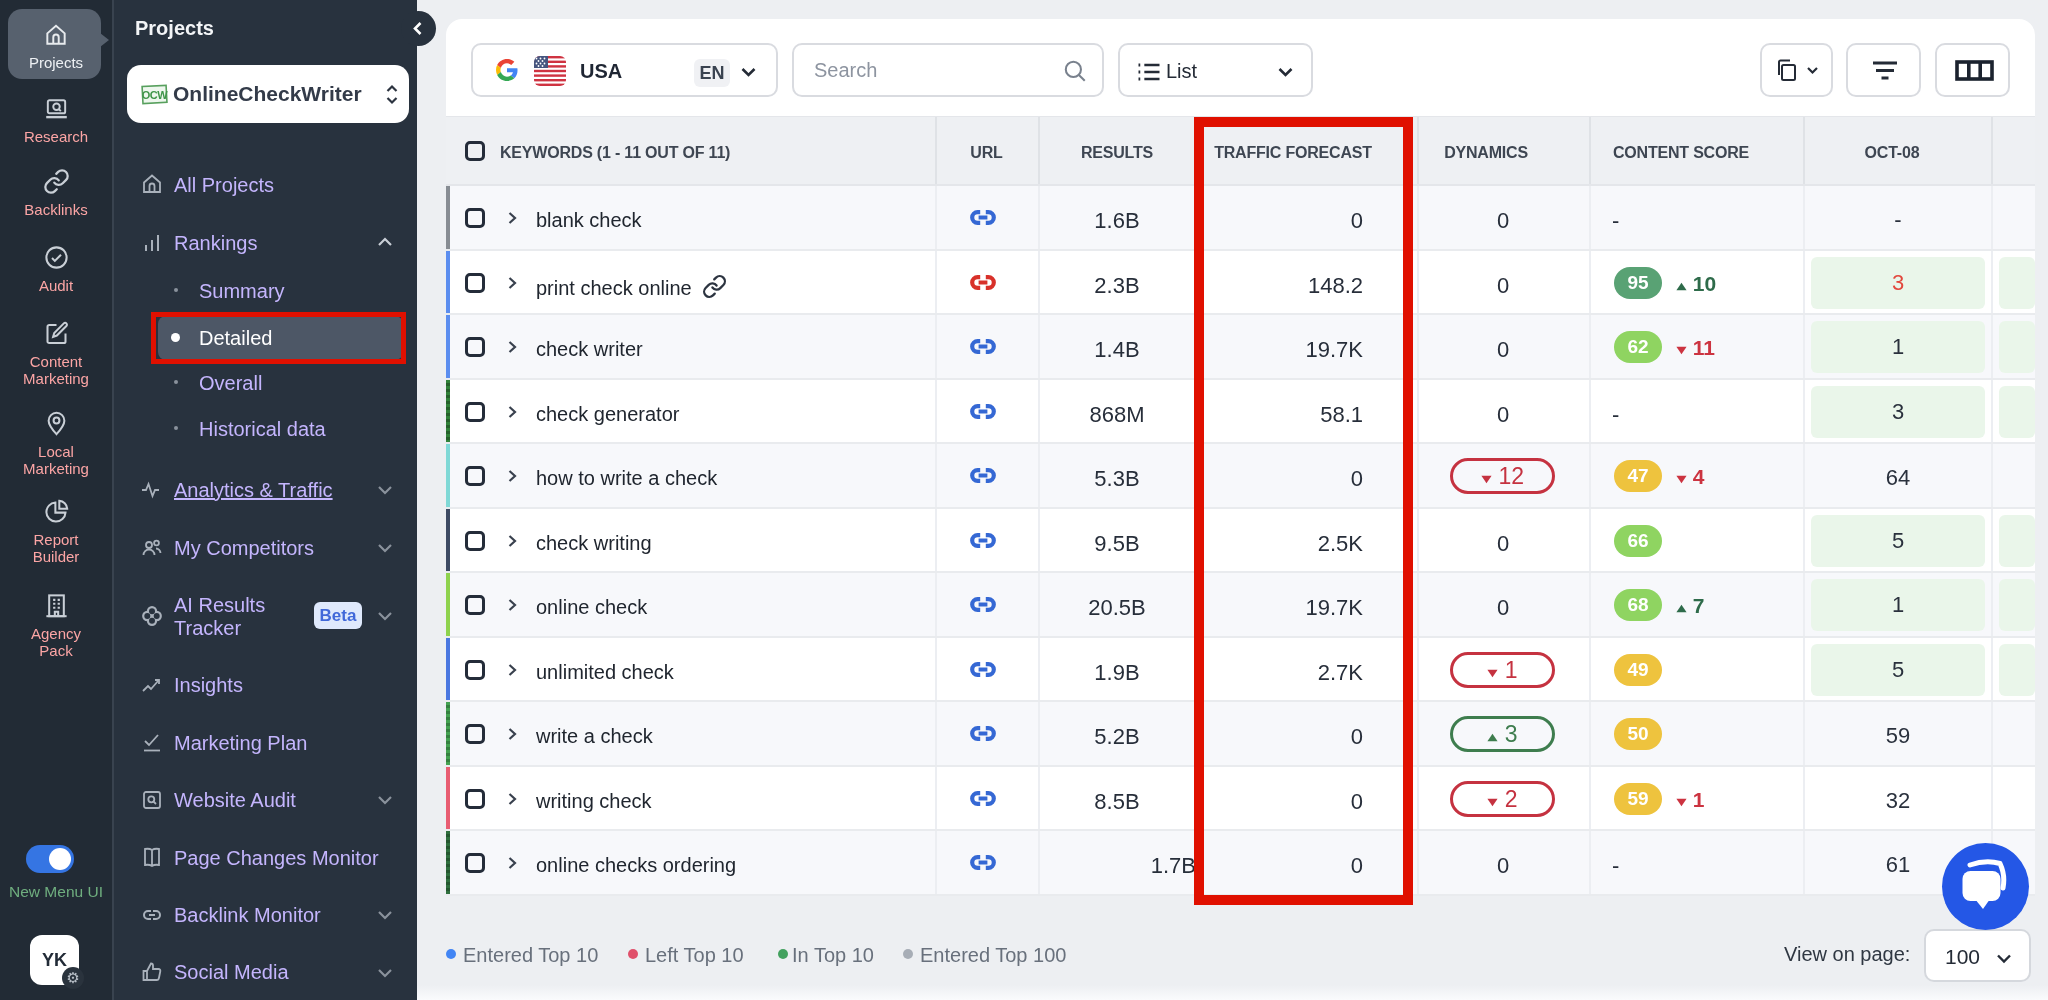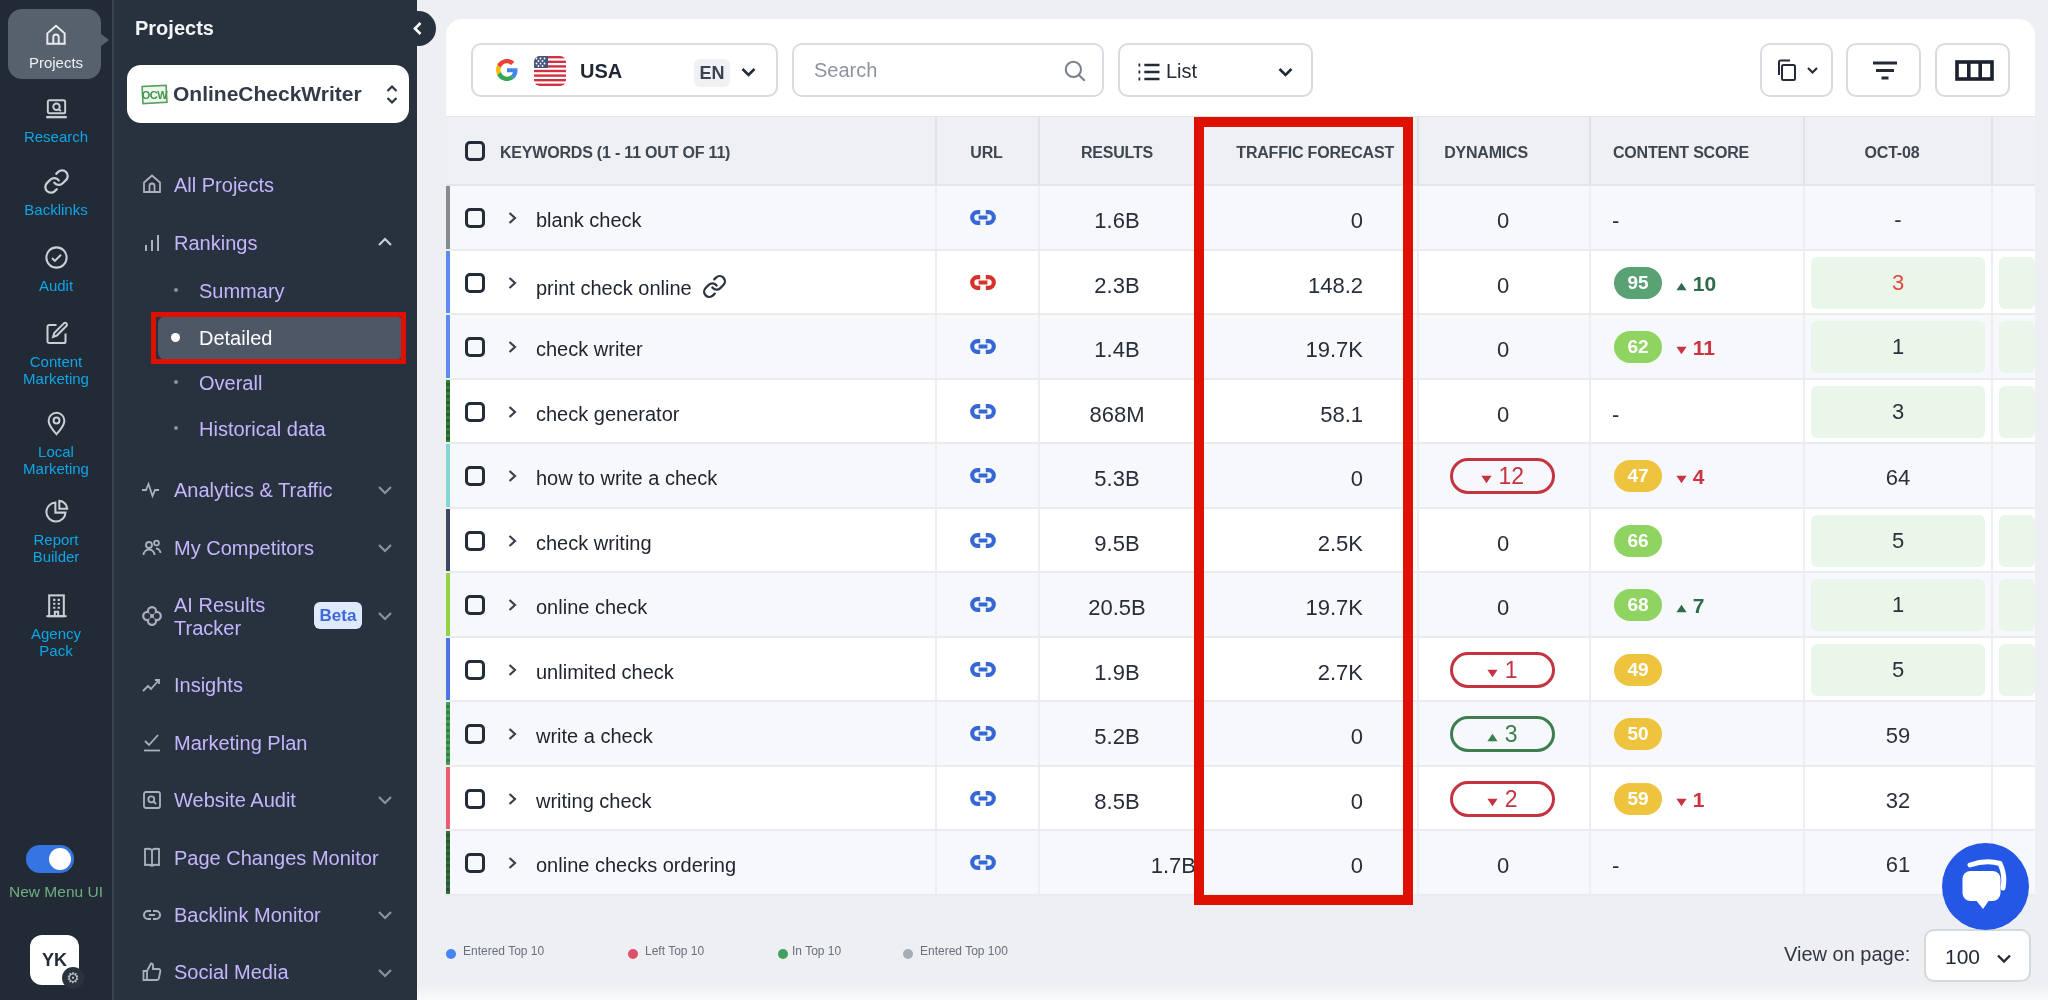--- a/index.html
+++ b/index.html
@@ -2,21 +2,21 @@
 <html><head>
 <meta charset="utf-8">
 <style>
   * { margin:0; padding:0; box-sizing:border-box; }
   html,body { width:2048px; height:1000px; overflow:hidden; font-family:"Liberation Sans", sans-serif; }
   body { position:relative; background:#edeff2; }
   .abs { position:absolute; }
 
   
   #rail { position:absolute; left:0; top:0; width:112px; height:1000px; background:#222b35; }
-  #rail .item { position:absolute; left:0; width:112px; text-align:center; color:#0ea5e9; font-size:15px; }
+  #rail .item { position:absolute; left:0; width:112px; text-align:center; color:#fca5a5; font-size:15px; }
   #rail .item svg { display:block; margin:0 auto 6px; }
   #tile { position:absolute; left:8px; top:9px; width:93px; height:70px; background:#57616e; border-radius:14px; }
   #tilenotch { position:absolute; left:100px; top:33px; width:0; height:0; border-top:7px solid transparent; border-bottom:7px solid transparent; border-left:9px solid #57616e; }
 
   
   #panel { position:absolute; left:112px; top:0; width:305px; height:1000px; background:#28323e; border-left:2px solid #39434f; }
   .mi { position:absolute; color:#c4b5fd; font-size:20px; }
 
   
   #main { position:absolute; left:417px; top:0; width:1631px; height:1000px; background:#edeff2; }
@@ -42,21 +42,21 @@
   .pill { position:absolute; width:48px; height:32px; border-radius:16px; color:#fff; font-weight:bold; font-size:19px; text-align:center; line-height:32px; }
   .dyn { position:absolute; width:105px; height:36px; border-radius:18px; border:3px solid #c53240; color:#c53240; font-size:23px; text-align:center; line-height:31px; }
   .oct { position:absolute; left:1365px; width:174px; height:52px; border-radius:6px; background:#eaf6ea; font-size:22px; color:#2a313d; text-align:center; line-height:52px; }
   .oplain { position:absolute; left:1365px; width:174px; font-size:22px; color:#2a313d; text-align:center; }
   .nxt { position:absolute; left:1553px; width:36px; height:52px; border-radius:6px; background:#eaf6ea; }
 
   #redbox { position:absolute; left:1194px; top:117px; width:219px; height:788px; border:10px solid #e01000; z-index:50; }
   #redbox2 { position:absolute; left:37px; top:312px; width:255px; height:52px; border:5px solid #e01000; z-index:50; }
 
   .dot { position:absolute; width:10px; height:10px; border-radius:50%; }
-  .legend { position:absolute; top:944px; font-size:12px; color:#68707c; }
+  .legend { position:absolute; top:944px; font-size:20px; color:#68707c; }
 </style>
 </head>
 <body>
 
 <div id="rail">
   <div id="tile"></div>
     <div id="tilenotch"></div>
 
   <div class="item" style="top:22px; color:#eef1f4;">
     <svg width="26" height="26" viewBox="0 0 24 24" fill="none" stroke="#e8ebee" stroke-width="1.8">
@@ -158,21 +158,21 @@
   <div class="abs" style="left:44px; top:316px; width:245px; height:44px; background:#4d5766; border-radius:8px;"></div>
   <div class="mi" style="left:85px; top:327px; color:#fff;">Detailed</div>
   <div class="abs" style="left:57px; top:333px; width:9px; height:9px; border-radius:50%; background:#fff;"></div>
 
   <div class="mi" style="left:85px; top:372px;">Overall</div>
   <div class="abs" style="left:60px; top:380px; width:4px; height:4px; border-radius:50%; background:#8a929c;"></div>
 
   <div class="mi" style="left:85px; top:418px;">Historical data</div>
   <div class="abs" style="left:60px; top:426px; width:4px; height:4px; border-radius:50%; background:#8a929c;"></div>
 
-  <div class="mi" style="left:60px; top:479px;">Analytics &amp; Traffic</div>
+  <div class="mi" style="left:60px; top:479px;text-decoration:underline;">Analytics &amp; Traffic</div>
   <svg class="abs" style="left:26px; top:478px;" width="24" height="24" viewBox="0 0 24 24" fill="none" stroke="#a9b1bb" stroke-width="1.8">
       <path d="M2 12 h4 l2.5-6 4 12 2.5-6 h4"></path>
     </svg>
   <svg class="abs" style="left:263px; top:484px;" width="16" height="12" viewBox="0 0 16 12" fill="none" stroke="#8a929c" stroke-width="2.2">
       <path d="M2 3 L8 9 L14 3"></path>
     </svg>
 
   <div class="mi" style="left:60px; top:537px;">My Competitors</div>
   <svg class="abs" style="left:26px; top:536px;" width="24" height="24" viewBox="0 0 24 24" fill="none" stroke="#a9b1bb" stroke-width="1.8">
       <circle cx="9" cy="9" r="3"></circle>
@@ -346,21 +346,21 @@
         <path d="M13.8 2 v17 M25.2 2 v17"></path>
       </svg>
   </div>
 
   <div id="table">
       <div id="thead">
         <div class="cb" style="top:24px;"></div>
         <div style="position:absolute; left:54px; top:27px;">KEYWORDS (1 - 11 OUT OF 11)</div>
         <div style="position:absolute; left:489px; width:103px; top:27px; text-align:center;">URL</div>
         <div style="position:absolute; left:592px; width:158px; top:27px; text-align:center;">RESULTS</div>
-        <div style="position:absolute; left:746px; width:202px; top:27px; text-align:right;">TRAFFIC FORECAST</div>
+        <div style="position:absolute; left:746px; width:202px; top:27px; text-align:center;">TRAFFIC FORECAST</div>
         <div style="position:absolute; left:954px; width:172px; top:27px; text-align:center;">DYNAMICS</div>
         <div style="position:absolute; left:1135px; width:200px; top:27px; text-align:center;">CONTENT SCORE</div>
         <div style="position:absolute; left:1352px; width:188px; top:27px; text-align:center;">OCT-08</div>
         <div class="hsep" style="left:489px;"></div>
         <div class="hsep" style="left:592px;"></div>
         <div class="hsep" style="left:971px;"></div>
         <div class="hsep" style="left:1143px;"></div>
         <div class="hsep" style="left:1357px;"></div>
         <div class="hsep" style="left:1545px;"></div>
         <div style="position:absolute; left:0; top:67px; width:1589px; height:2px; background:#e4e6ea;"></div>

